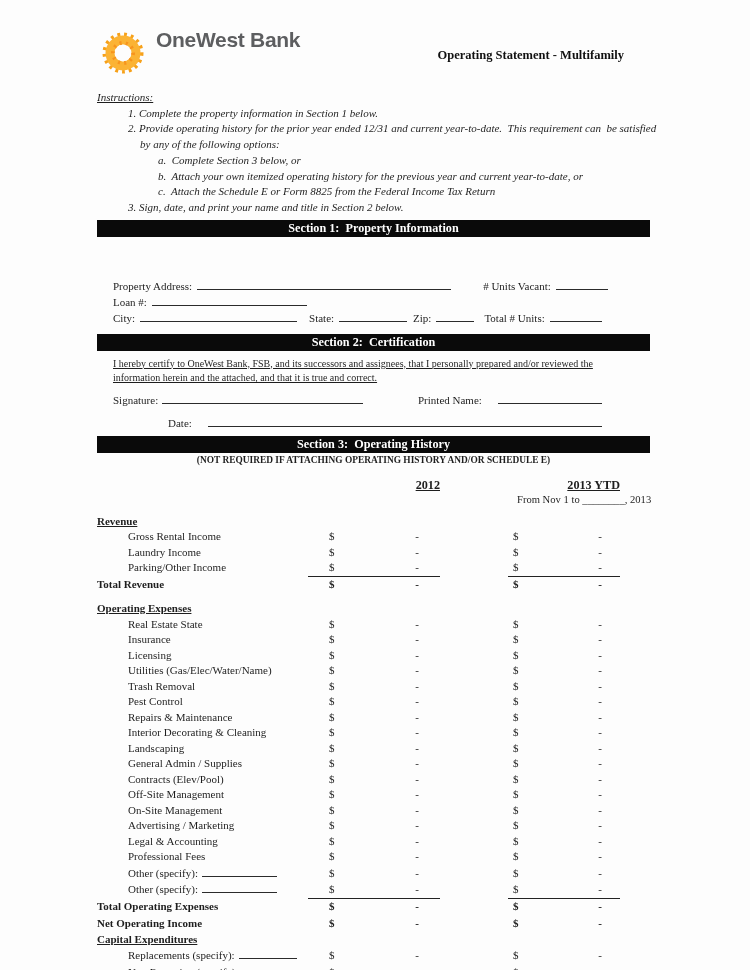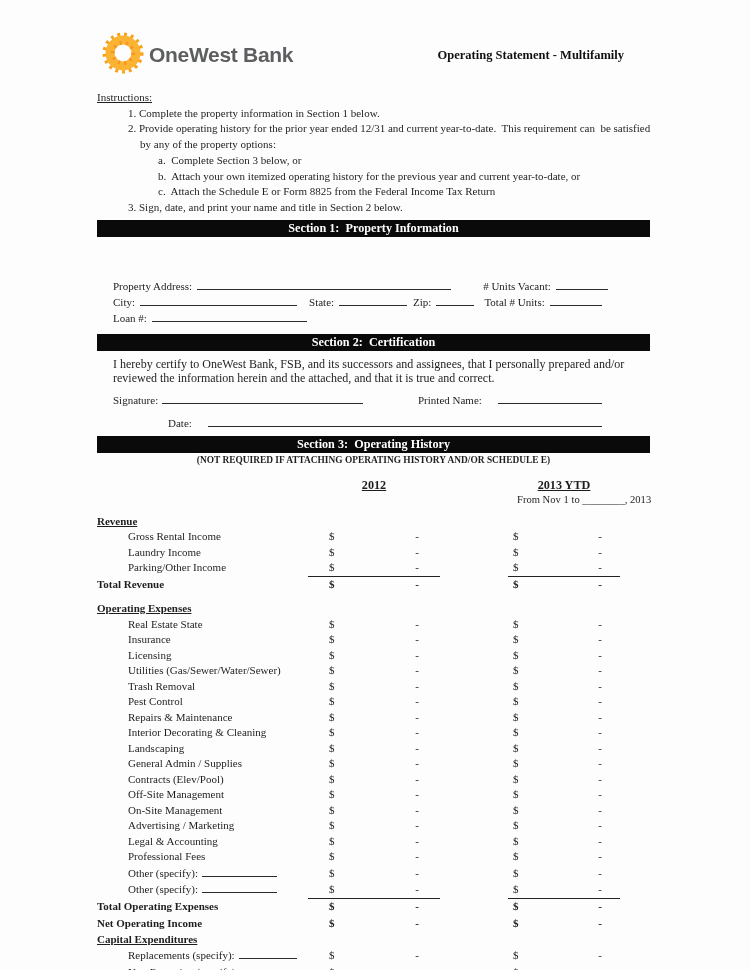--- a/index.html
+++ b/index.html
@@ -8,56 +8,56 @@
     width:750px;height:970px;
     background:#fdfdfd;
     font-family:"Liberation Serif","DejaVu Serif",serif;
     color:#1e1e1e;
     box-sizing:border-box;
     padding:30px 100px 0 97px;
     overflow:hidden;
   }
   
   .hdr{display:flex;align-items:center;justify-content:space-between;height:50px;margin-bottom:10px;}
-  .brandwrap{display:flex;align-items:center;}
+  .brandwrap{display:flex;align-items:flex-start;gap:7px;}
   .brandname{
     font-family:"Liberation Sans","DejaVu Sans",sans-serif;
     font-size:21px;font-weight:600;color:#5d5e60;letter-spacing:-0.3px;
   }
   .doc-title{font-size:12.5px;font-weight:bold;color:#111;padding-right:26px;}
   
-  .instr{font-size:11px;line-height:15.7px;}
+  .instr{font-size:11px;line-height:15.7px;font-style:italic;}
   .instr-label{text-decoration:underline;}
   .iline{white-space:pre;}
   .ind1{padding-left:31px;}
   .ind2{padding-left:43px;}
   .ind3{padding-left:61px;}
   
   .bar{
     background:#0a0a0a;color:#fff;text-align:center;
     font-size:12.2px;font-weight:bold;line-height:17px;height:17px;
     white-space:pre;margin-top:4px;
   }
   
   .blank{display:inline-block;border-bottom:1px solid #2b2b2b;height:11px;vertical-align:baseline;}
   
   .fields{font-size:11px;padding:5px 0 3px 16px;margin-top:36px;}
   .frow{display:flex;align-items:baseline;line-height:16.3px;height:16.3px;}
   .ml{margin-left:6px;}
   
-  .cert{font-size:12px;line-height:14.6px;padding:6px 0 0 16px;width:520px;}
+  .cert{font-size:10px;line-height:14.6px;padding:6px 0 0 16px;width:520px;text-decoration:underline;}
   .s2row{display:flex;align-items:baseline;font-size:11px;line-height:17px;height:17px;padding-left:16px;margin-top:6px;}
   .s2left{display:flex;align-items:baseline;width:250px;}
   .s2left .blank{flex:1;margin-left:4px;}
   .s2right{display:flex;align-items:baseline;flex:1;margin-left:55px;margin-right:48px;gap:12px;}
   .s2right .blank{flex:1;margin-left:4px;}
   
   .subtitle{font-size:9.4px;font-weight:bold;text-align:center;line-height:13px;margin-top:1px;}
   .colhead{display:grid;grid-template-columns:211px 132px 68px 112px;margin-top:11px;}
-  .colhead .ch{font-size:12.2px;font-weight:bold;text-decoration:underline;text-align:center;}
+  .colhead .ch{font-size:12.2px;font-weight:bold;text-decoration:underline;text-align:right;}
   .ytdnote{font-size:10.6px;line-height:14px;margin-left:420px;white-space:pre;}
   .optable{margin-top:7px;font-size:11px;}
   .op-row{display:grid;grid-template-columns:211px 132px 68px 112px;line-height:15.5px;min-height:15.5px;align-items:baseline;}
   .op-row .label{grid-column:1/2;white-space:nowrap;}
   .op-row.heading .label{grid-column:1/-1;}
   .indent{padding-left:31px;}
   .group-heading{font-weight:bold;text-decoration:underline;text-align:center;}
   .total-label{font-weight:bold;}
   .amt{display:flex;justify-content:space-between;align-items:baseline;}
   .amt.c1{padding:0 21px 0 21px;}
@@ -89,49 +89,49 @@
       </span>
       <span class="brandname">OneWest Bank</span>
     </div>
     <div class="doc-title">Operating Statement - Multifamily</div>
   </div>
 
   <div class="instr">
     <div class="iline instr-label">Instructions:</div>
     <div class="iline ind1">1. Complete the property information in Section 1 below.</div>
     <div class="iline ind1">2. Provide operating history for the prior year ended 12/31 and current year-to-date.  This requirement can  be satisfied</div>
-    <div class="iline ind2">by any of the property options:</div>
+    <div class="iline ind2">by any of the following options:</div>
     <div class="iline ind3">a.  Complete Section 3 below, or</div>
     <div class="iline ind3">b.  Attach your own itemized operating history for the previous year and current year-to-date, or</div>
     <div class="iline ind3">c.  Attach the Schedule E or Form 8825 from the Federal Income Tax Return</div>
     <div class="iline ind1">3. Sign, date, and print your name and title in Section 2 below.</div>
   </div>
 
   <div class="bar">Section 1:  Property Information</div>
   <div class="fields">
     <div class="frow">
       <span>Property Address:</span>
       <span class="blank" style="width:254px;margin-left:5px;"></span>
       <span class="ml" style="margin-left:32px;"># Units Vacant:</span>
       <span class="blank" style="width:52px;margin-left:5px;"></span>
+    </div>
+    <div class="frow">
+      <span>Loan #:</span>
+      <span class="blank" style="width:155px;margin-left:5px;"></span>
     </div>
     <div class="frow">
       <span>City:</span>
       <span class="blank" style="width:157px;margin-left:5px;"></span>
       <span class="ml" style="margin-left:12px;">State:</span>
       <span class="blank" style="width:68px;margin-left:5px;"></span>
       <span class="ml">Zip:</span>
       <span class="blank" style="width:38px;margin-left:5px;"></span>
       <span class="ml" style="margin-left:10px;">Total # Units:</span>
       <span class="blank" style="width:52px;margin-left:5px;"></span>
     </div>
-    <div class="frow">
-      <span>Loan #:</span>
-      <span class="blank" style="width:155px;margin-left:5px;"></span>
-    </div>
   </div>
 
   <div class="bar">Section 2:  Certification</div>
   <div class="cert">I hereby certify to OneWest Bank, FSB, and its successors and assignees, that I personally prepared and/or reviewed the information herein and the attached, and that it is true and correct.</div>
   <div class="s2row">
     <span class="s2left">
       <span>Signature:</span>
       <span class="blank"></span>
     </span>
     <span class="s2right">
@@ -242,21 +242,21 @@
           <span>$</span>
           <span>-</span>
         </div>
         <div></div>
         <div class="amt c2">
           <span>$</span>
           <span>-</span>
         </div>
       </div>
       <div class="op-row item">
-        <div class="label indent"><span class="item-label">Utilities (Gas/Sewer/Water/Sewer)</span></div>
+        <div class="label indent"><span class="item-label">Utilities (Gas/Elec/Water/Name)</span></div>
         <div class="amt c1">
           <span>$</span>
           <span>-</span>
         </div>
         <div></div>
         <div class="amt c2">
           <span>$</span>
           <span>-</span>
         </div>
       </div>

